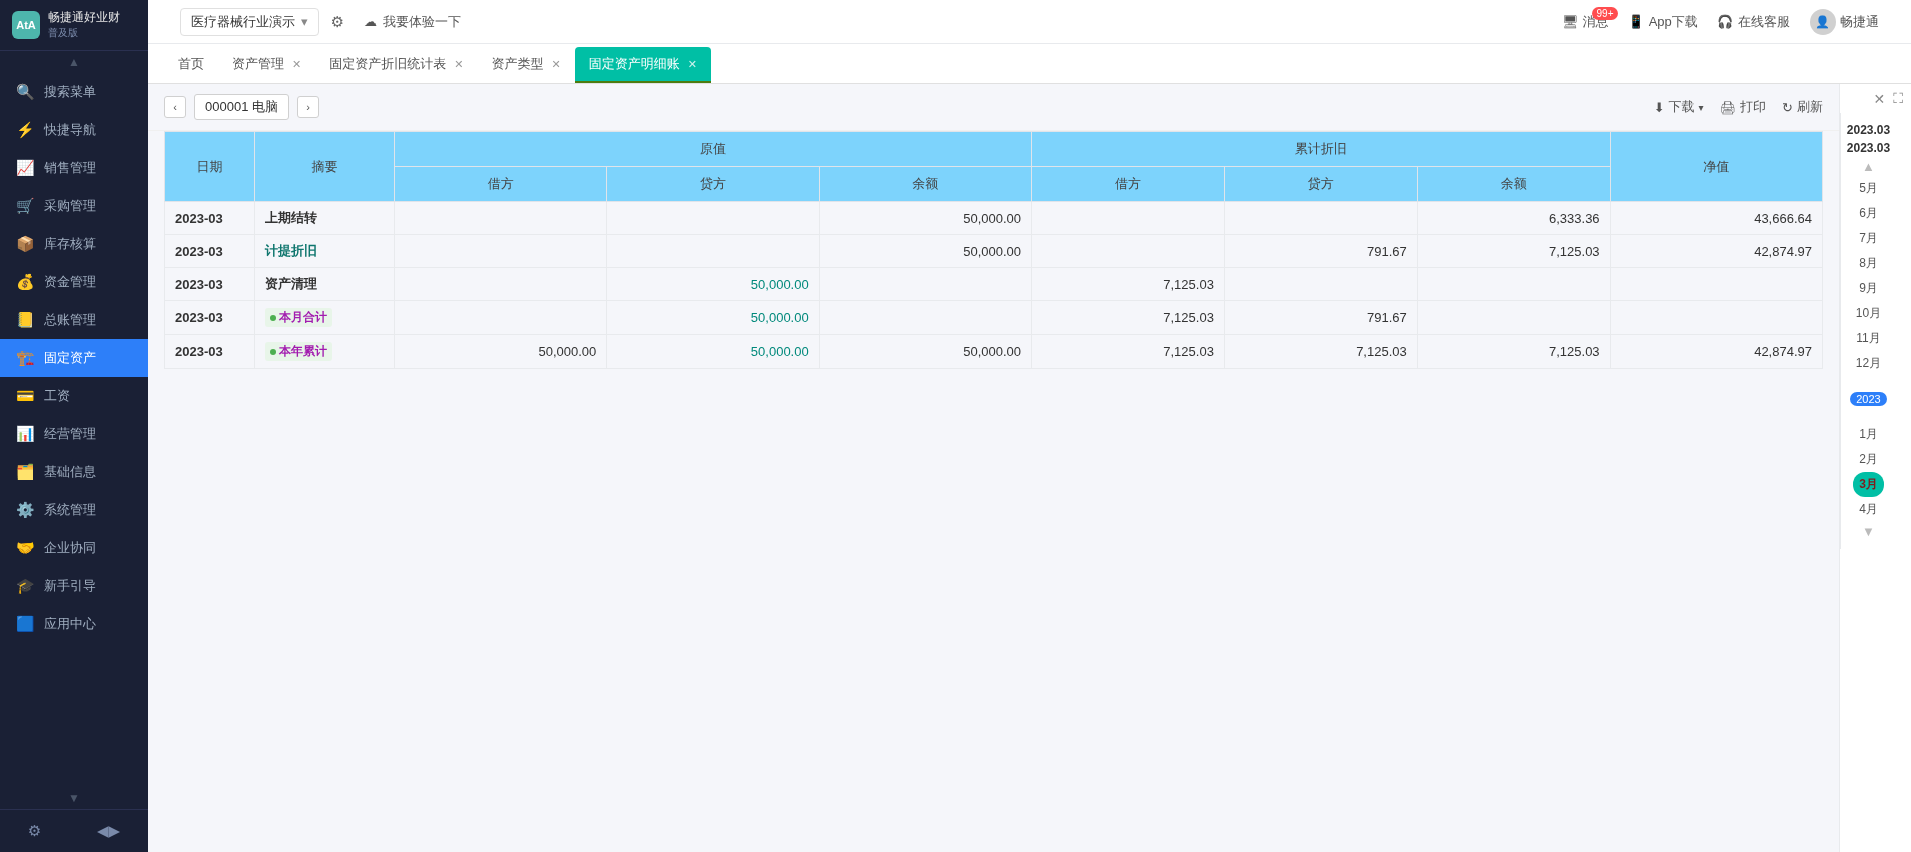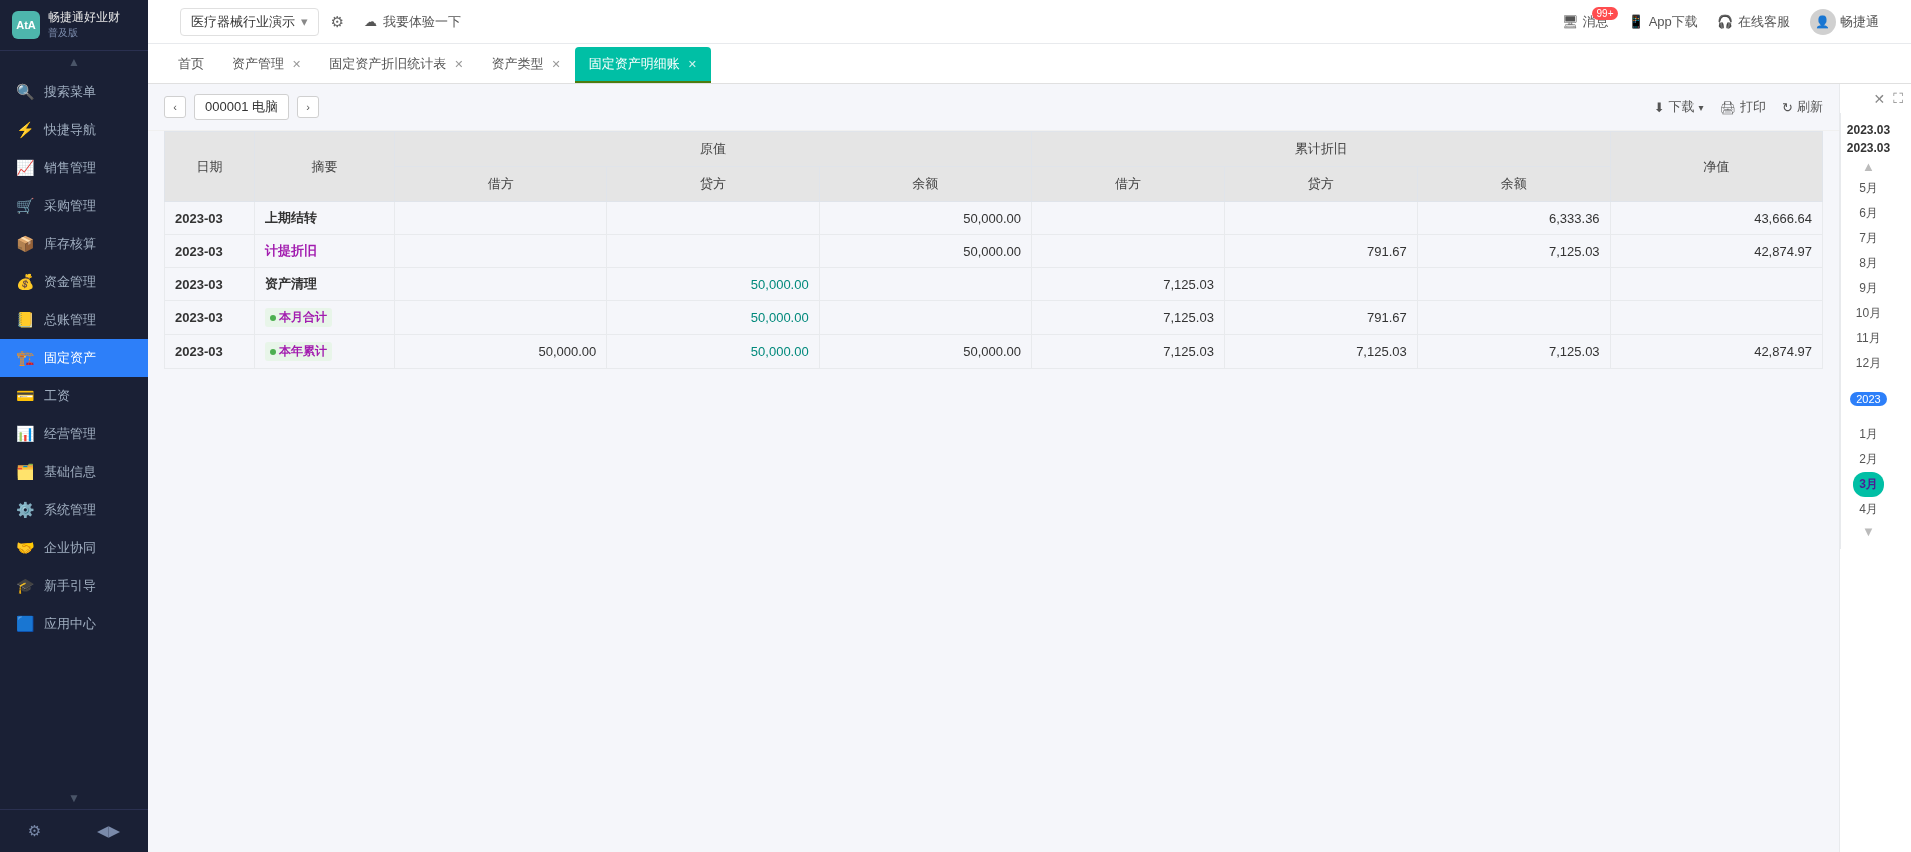--- a/index.html
+++ b/index.html
@@ -163,38 +163,38 @@
       flex: 1;
       overflow: auto;
       padding: 0 16px 16px;
     }
     table {
       width: 100%;
       border-collapse: collapse;
       font-size: 13px;
     }
     thead tr th {
-      background: #e5e5e5;
+      background: #7dd3fc;
       padding: 8px 10px;
       text-align: center;
       font-weight: 500;
       color: #444;
       border: 1px solid #e0e4ea;
       white-space: nowrap;
     }
     tbody tr td {
       padding: 7px 10px;
       text-align: center;
       border: 1px solid #e8eaed;
       color: #333;
       white-space: nowrap;
     }
     .text-right { text-align: right; }
     .text-left { text-align: left; font-weight: bold; }
-    .text-teal { color: #a21caf; }
+    .text-teal { color: #0f766e; }
     .tag-green {
       display: inline-flex; align-items: center; gap: 3px;
       background: #e8f5e9; color: #a21caf;
       border-radius: 3px; padding: 1px 5px; font-size: 12px;
     }
     .tag-dot { width: 6px; height: 6px; border-radius: 50%; background: #4caf50; display: inline-block; }
 
     
     .timeline-panel {
       width: 56px;
@@ -208,21 +208,21 @@
       color: #555;
       overflow-y: auto;
       flex-shrink: 0;
     }
     .timeline-panel::-webkit-scrollbar { width: 3px; }
     .timeline-month {
       padding: 4px 6px; cursor: pointer; width: 100%; text-align: center;
       border-radius: 3px; color: #555;
     }
     .timeline-month.active-month {
-      background: #00bfa5; color: #4c1d95; border-radius: 12px; font-weight: 600;
+      background: #00bfa5; color: #7f1d1d; border-radius: 12px; font-weight: 600;
     }
     .timeline-year-badge {
       background: #2d7ff9; color: #fff; border-radius: 10px;
       padding: 1px 6px; font-size: 11px; margin: 16px 0;
     }
     .timeline-arrow { color: #bbb; font-size: 13px; cursor: pointer; padding: 2px; }
     .timeline-section-title { font-weight: bold; font-size: 12px; color: #333; margin: 2px 16px; }
 
     
     .panel-top-btns {

